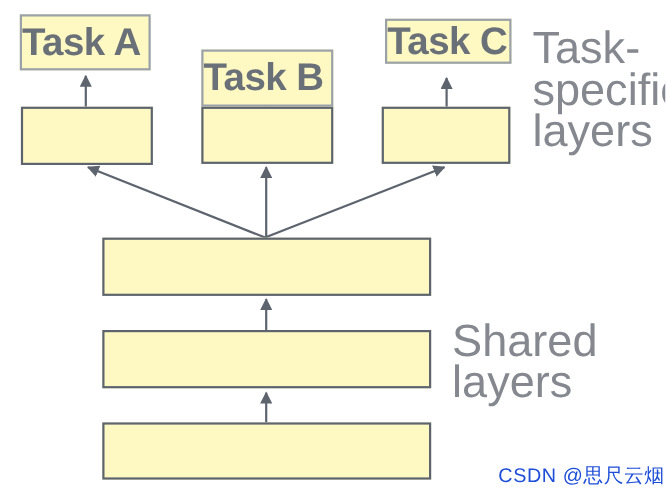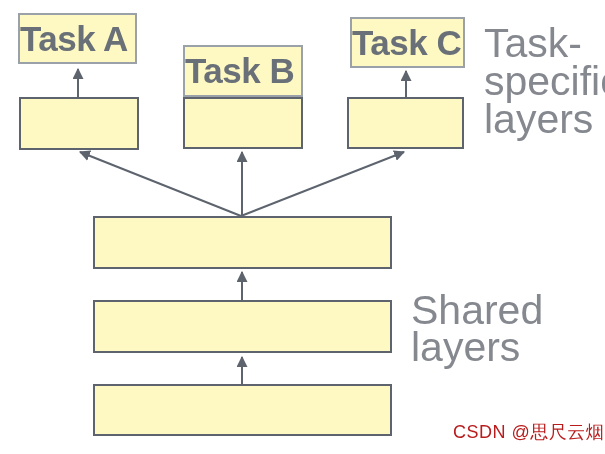--- a/index.html
+++ b/index.html
@@ -38,37 +38,37 @@
     line-height: 38px;
     color: #85898f;
   }
   #annot-task-specific { left: 484px; top: 24px; width: 122px; }
   #annot-shared        { left: 411px; top: 292px; width: 125px; line-height: 37px; }
   .watermark {
     position: absolute;
     left: 453px;
     top: 420px;
     font-size: 18px;
-    color: #b91c1c;
+    color: #1d4ed8;
     letter-spacing: 0.5px;
     white-space: nowrap;
   }
   svg.arrows {
     position: absolute;
     left: 0; top: 0;
     width: 605px;
     height: 454px;
     pointer-events: none;
   }
   svg.arrows line { stroke: #5d646e; stroke-width: 2; }
 
   
   #box-task-a { left: 18px;  top: 13px;  width: 119px; height: 51px; }
   #box-task-b { left: 183px; top: 15px;  width: 120px; height: 52px; margin-top: 30px; }
-  #box-task-c { left: 350px; top: 17px;  width: 115px; height: 51px; }
+  #box-task-c { left: 350px; top: 17px;  width: 115px; height: 41px; }
   #box-ts-a   { left: 19px;  top: 97px;  width: 120px; height: 53px; }
   #box-ts-b   { left: 183px; top: 97px;  width: 120px; height: 52px; }
   #box-ts-c   { left: 347px; top: 97px;  width: 117px; height: 52px; }
   #box-sh-1   { left: 93px;  top: 216px; width: 299px; height: 53px; }
   #box-sh-2   { left: 93px;  top: 300px; width: 299px; height: 53px; }
   #box-sh-3   { left: 93px;  top: 384px; width: 299px; height: 52px; }
 </style>
 </head>
 <body>
 

